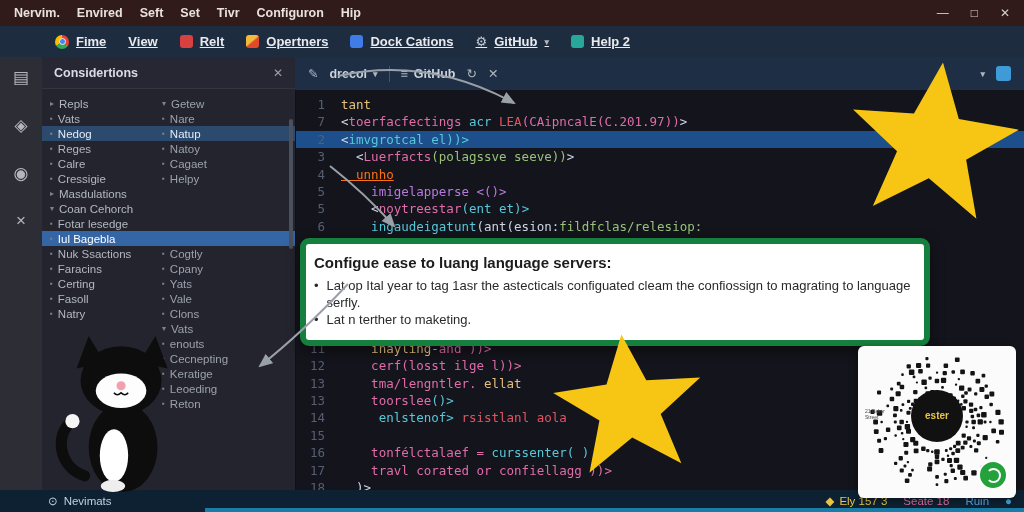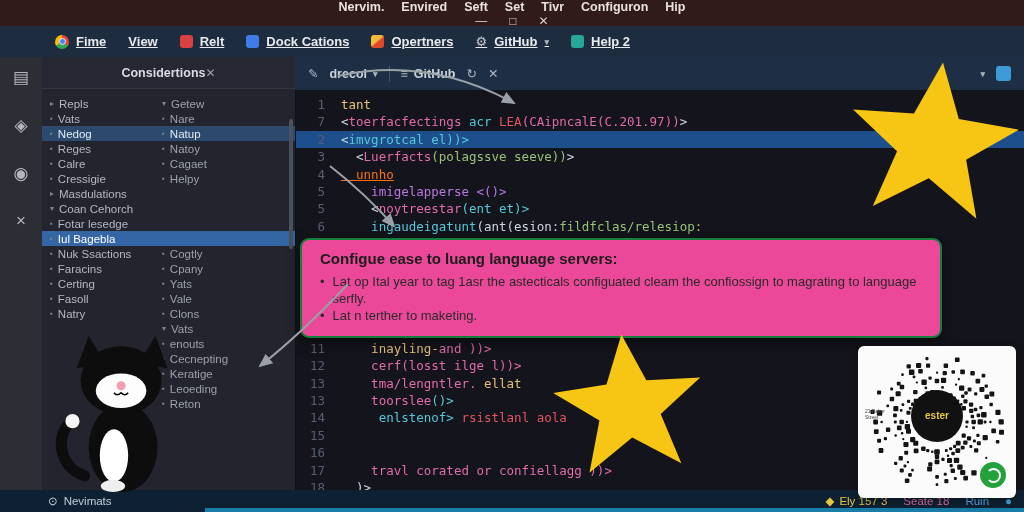--- a/index.html
+++ b/index.html
@@ -1,21 +1,21 @@
 <!DOCTYPE html>
 <html><head>
 <meta charset="utf-8">
 <style>
   html,body{margin:0;padding:0;background:#000;}
   .screen{position:relative;width:1024px;height:512px;overflow:hidden;background:#14141c;
     font-family:"Liberation Sans",sans-serif;-webkit-font-smoothing:antialiased;}
 
   
   .titlebar{position:absolute;top:0;left:0;right:0;height:26px;background:#301a1a;
-    display:flex;align-items:center;padding:0 14px;color:#e9e2dc;font-size:12.5px;font-weight:700;z-index:3;flex-direction:column;}
+    display:flex;align-items:center;padding:0 14px;color:#e9e2dc;font-size:12.5px;font-weight:700;z-index:3;}
   .tb-menus{display:flex;gap:17px;flex:1;}
   .tb-menu{cursor:default;}
   .tb-controls{display:flex;gap:22px;color:#d8d0ca;font-size:12px;font-weight:400;}
   .tb-controls span{cursor:pointer;}
 
   
   .menubar{position:absolute;top:26px;left:0;right:0;height:31px;background:#1d2c3f;
     display:flex;align-items:center;padding-left:44px;color:#e8eaee;font-size:13px;font-weight:700;z-index:3;text-decoration:underline;}
   .menu-item{display:flex;align-items:center;gap:7px;padding:0 11px;height:100%;cursor:pointer;}
   .mi{display:inline-block;flex:none;}
@@ -30,21 +30,21 @@
   .mi-caret{font-size:9px;color:#aeb6c0;}
 
   
   .activity{position:absolute;left:0;top:57px;bottom:22px;width:42px;background:#2d2d36;
     display:flex;flex-direction:column;align-items:center;padding-top:10px;gap:27px;z-index:3;
     color:#c2c6cc;font-size:17px;}
   .act-icon{cursor:pointer;opacity:.9;}
 
   
   .sidebar{position:absolute;left:42px;top:57px;bottom:22px;width:253px;background:#24242e;z-index:2;border-right:1px solid #101018;}
-  .sidebar-header{height:31px;display:flex;align-items:center;justify-content:center;
+  .sidebar-header{height:31px;display:flex;align-items:center;justify-content:space-between;
     padding:0 12px;color:#d8dce2;font-size:12.5px;font-weight:700;border-bottom:1px solid #35353f;background:#272734;}
   .sb-close{color:#9aa0a8;font-size:12px;cursor:pointer;font-weight:400;}
   .tree{padding-top:7px;font-size:11.5px;}
   .tree-row{display:flex;height:15px;align-items:center;padding:0 8px;cursor:pointer;}
   .tr-left{width:112px;display:flex;gap:5px;align-items:center;color:#b2b8c0;white-space:nowrap;overflow:hidden;flex:none;}
   .tr-right{flex:1;display:flex;gap:5px;align-items:center;color:#9aa2ac;white-space:nowrap;overflow:hidden;}
   .tr-arrow{color:#7d838c;font-size:8px;}
   .hl1{background:#2b4a6e;}
   .hl1 .tr-left,.hl1 .tr-right{color:#e2ecf6;}
   .hl2{background:#3465a4;}
@@ -65,22 +65,22 @@
   
   .editor{position:absolute;left:295px;top:90px;right:0;bottom:22px;background:#14141c;overflow:hidden;z-index:1;
     padding-top:6px;font-family:"DejaVu Sans Mono",monospace;font-size:12.5px;line-height:17.4px;}
   .code-line{display:flex;white-space:pre;}
   .line-num{width:30px;text-align:right;color:#565f72;margin-right:16px;flex:none;}
   .line-hl{background:#1d4f8c;}
   .c-pk{color:#e06caa;} .c-cy{color:#56c8d8;} .c-yl{color:#e5c07b;} .c-gr{color:#98c379;}
   .c-or{color:#f97316;text-decoration:underline;} .c-pu{color:#b87ae0;} .c-rd{color:#e05561;} .c-wh{color:#cfd6e4;}
 
   
-  .popup{position:absolute;left:300px;top:238px;width:602px;background:#ec4899;border:2px solid #15803d;
-    border-radius:9px;box-shadow:0 4px 14px rgba(0,0,0,.5);padding:10px 18px 12px;z-index:6;color:#1c1c1c;}
+  .popup{position:absolute;left:300px;top:238px;width:602px;background:#ffffff;border:6px solid #15803d;
+    border-radius:9px;box-shadow:0 4px 14px rgba(0,0,0,.5);padding:10px 8px 12px;z-index:6;color:#1c1c1c;}
   .popup-title{font-size:15px;font-weight:700;margin-bottom:6px;}
   .popup-bullet{display:flex;gap:8px;font-size:13px;line-height:17px;color:#2a2a2a;}
   .popup-bullet .dot{flex:none;}
 
   
   .statusbar{position:absolute;left:0;right:0;bottom:0;height:22px;background:#0e2132;
     display:flex;align-items:center;justify-content:space-between;padding:0 12px 0 48px;z-index:4;font-size:11.5px;}
   .status-left{color:#bcd0de;display:flex;gap:6px;align-items:center;}
   .status-right{display:flex;gap:16px;align-items:center;}
   .status-item{display:flex;gap:5px;align-items:center;cursor:pointer;}
@@ -132,26 +132,26 @@
           <span class="mi-label">Fime</span>
         </div>
         <div class="menu-item">
           <span class="mi-label">View</span>
         </div>
         <div class="menu-item">
           <span class="mi red-badge-icon"></span>
           <span class="mi-label">Relt</span>
         </div>
         <div class="menu-item">
+          <span class="mi flame-badge-icon"></span>
+          <span class="mi-label">Opertners</span>
+        </div>
+        <div class="menu-item">
           <span class="mi docs-badge-icon"></span>
           <span class="mi-label">Dock Cations</span>
-        </div>
-        <div class="menu-item">
-          <span class="mi flame-badge-icon"></span>
-          <span class="mi-label">Opertners</span>
         </div>
         <div class="menu-item">
           <span class="mi gear-icon">⚙</span>
           <span class="mi-label">GitHub</span>
           <span class="mi-caret">▾</span>
         </div>
         <div class="menu-item">
           <span class="mi help-badge-icon"></span>
           <span class="mi-label">Help 2</span>
         </div>
@@ -388,21 +388,21 @@
         <div class="code-line"><span class="line-num">9</span><span class="line-code"><span class="c-wh"> </span></span></div>
         <div class="code-line"><span class="line-num">9</span><span class="line-code"><span class="c-wh"> </span></span></div>
         <div class="code-line"><span class="line-num">8</span><span class="line-code"><span class="c-cy">    tollvolepec: </span><span class="c-pk">ingl))&gt;&gt;</span></span></div>
         <div class="code-line"><span class="line-num">10</span><span class="line-code"><span class="c-pk">    tcorlepper </span><span class="c-cy">elnetccration:'(</span></span></div>
         <div class="code-line"><span class="line-num">11</span><span class="line-code"><span class="c-yl">    inayling-</span><span class="c-pk">and ))&gt;</span></span></div>
         <div class="code-line"><span class="line-num">12</span><span class="line-code"><span class="c-pk">    cerf(losst ilge l))&gt;</span></span></div>
         <div class="code-line"><span class="line-num">13</span><span class="line-code"><span class="c-pk">    tma/lengntler. </span><span class="c-yl">ellat</span></span></div>
         <div class="code-line"><span class="line-num">13</span><span class="line-code"><span class="c-pk">    toorslee</span><span class="c-cy">()&gt;</span></span></div>
         <div class="code-line"><span class="line-num">14</span><span class="line-code"><span class="c-cy">     enlstenof&gt; </span><span class="c-rd">rsistlanl aola</span></span></div>
         <div class="code-line"><span class="line-num">15</span></div>
-        <div class="code-line"><span class="line-num">16</span></div>
+        <div class="code-line"><span class="line-num">16</span><span class="line-code"><span class="c-pk">    tonfélctalaef = </span><span class="c-cy">curssenter( )</span></span></div>
         <div class="code-line"><span class="line-num">17</span><span class="line-code"><span class="c-pk">    travl corated or confiellagg ))&gt;</span></span></div>
         <div class="code-line"><span class="line-num">18</span><span class="line-code"><span class="c-wh">  )&gt;</span></span></div>
       </div>
   </div>
 
   <div class="popup">
     <div class="popup-title">Configue ease to luang language servers:</div>
     <div>
         <div class="popup-bullet">
           <span class="dot">•</span>

